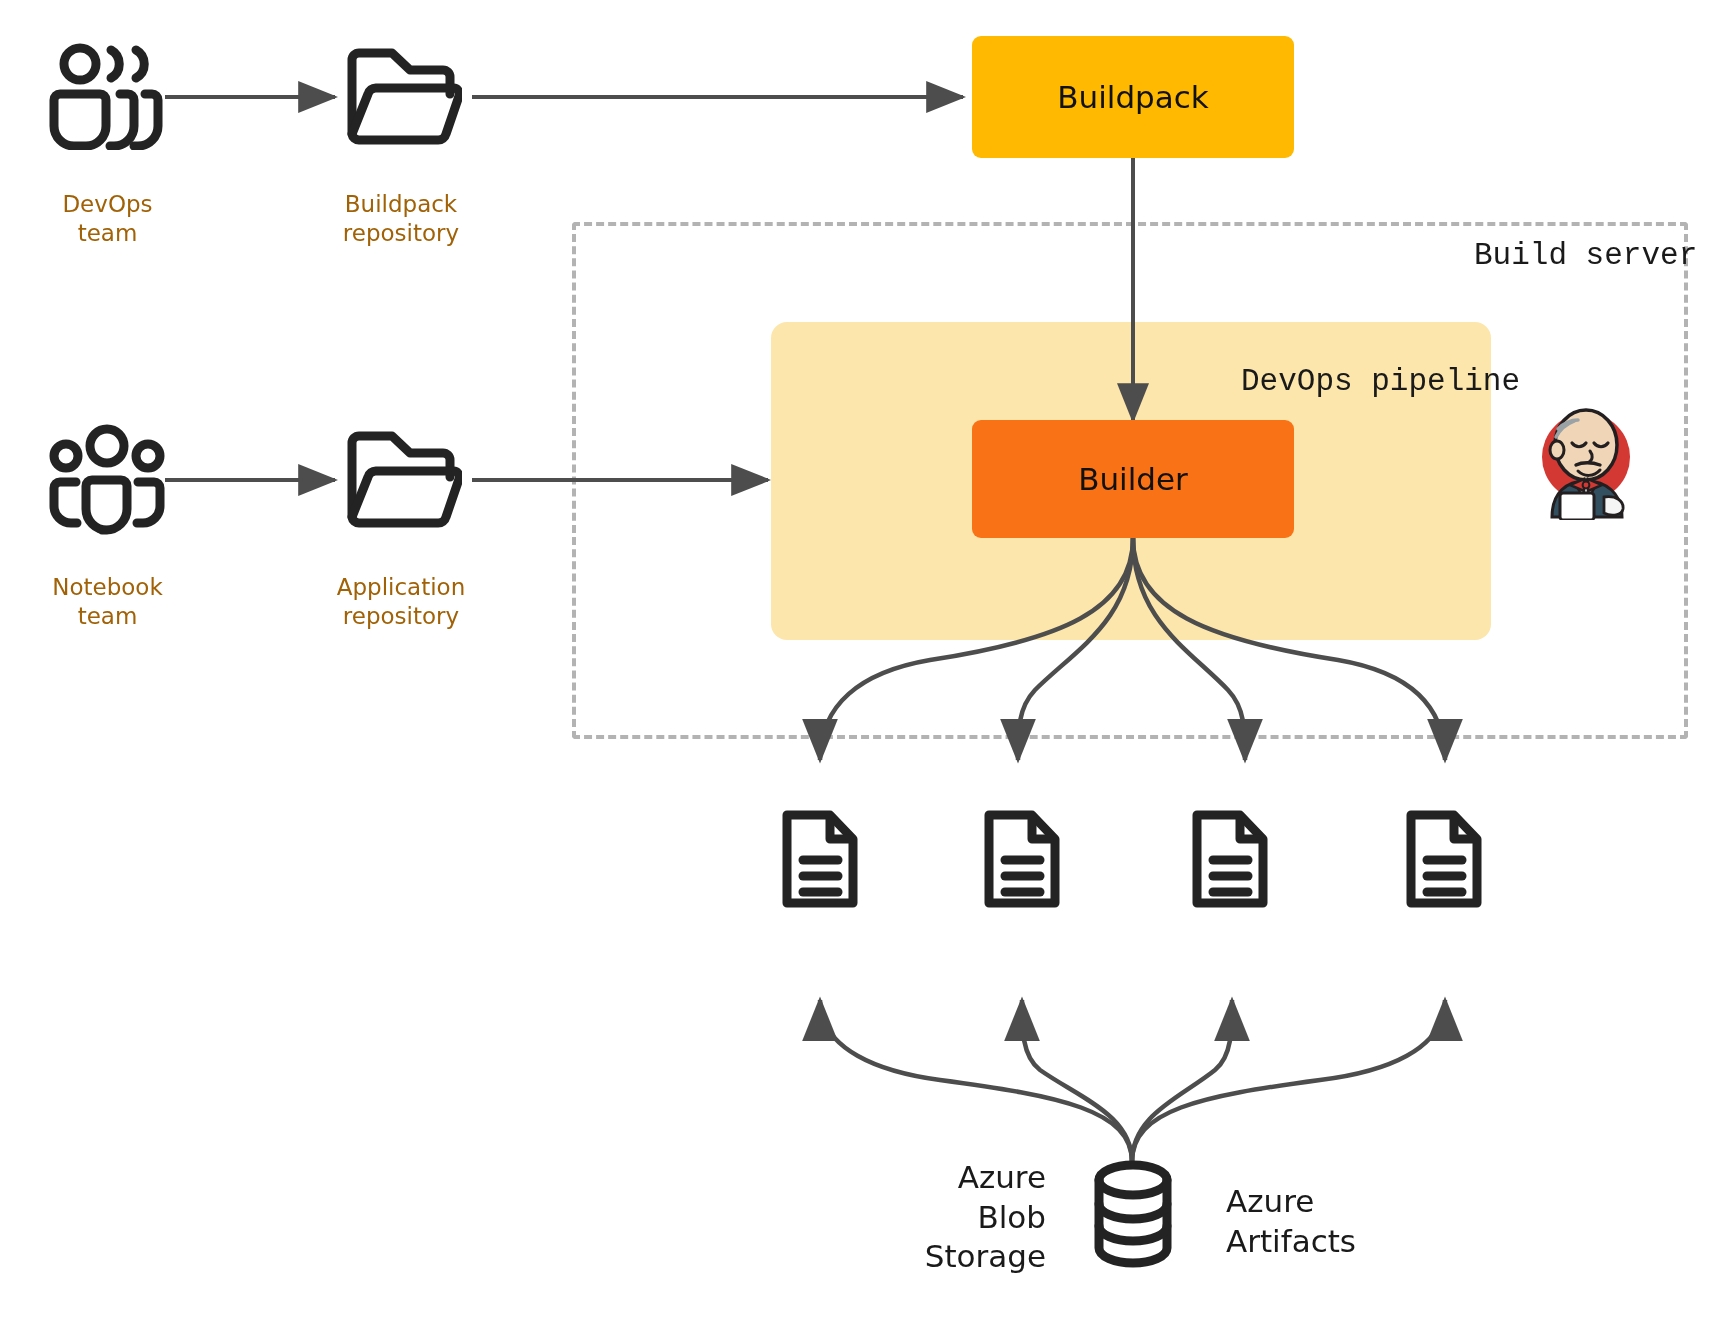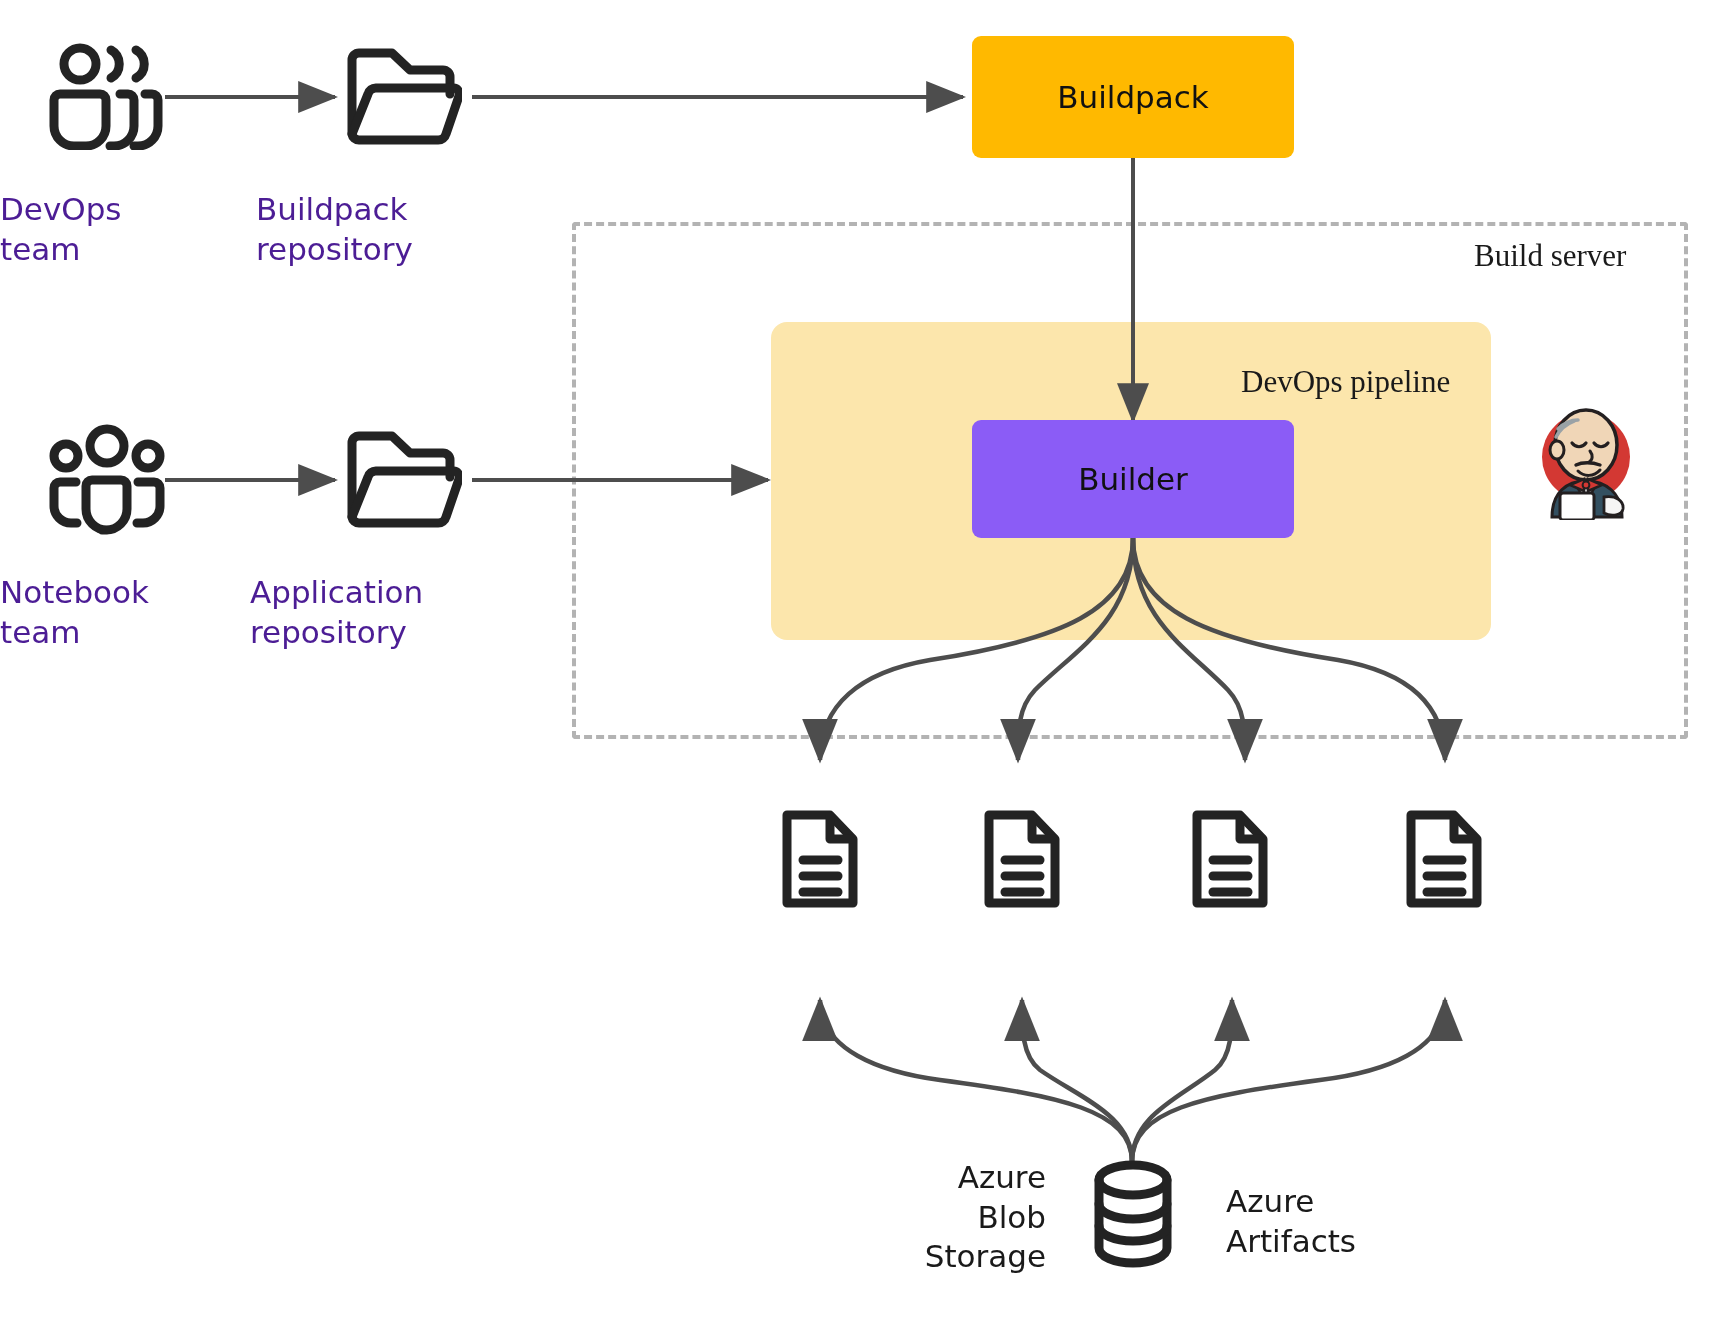--- a/index.html
+++ b/index.html
@@ -20,52 +20,53 @@
   svg.layer {
     position: absolute;
     top: 0;
     left: 0;
     width: 1730px;
     height: 1320px;
     pointer-events: none;
   }
   .node-label {
     position: absolute;
-    color: #4c1d95;
-    font-size: 31px;
+    text-align: center;
+    color: #a16207;
+    font-size: 23px;
     line-height: 1.28;
     white-space: pre-line;
     font-family: "DejaVu Sans", "Liberation Sans", sans-serif;
   }
   .box {
     position: absolute;
     border-radius: 9px;
     display: flex;
     align-items: center;
     justify-content: center;
     color: #111111;
     font-size: 31px;
     font-family: "DejaVu Sans", "Liberation Sans", sans-serif;
   }
   .box-buildpack {
     background: #FFB900;
   }
   .box-builder {
-    background: #8b5cf6;
+    background: #f97316;
   }
   .zone-pipeline {
     position: absolute;
     background: #FCE6AC;
     border-radius: 16px;
   }
   .zone-label {
     position: absolute;
     color: #1a1a1a;
     font-size: 31px;
-    font-family: Liberation Serif, serif;
+    font-family: Liberation Mono, monospace;
     white-space: nowrap;
   }
   .dashed-zone {
     position: absolute;
     border: 4px dashed #b3b3b3;
     border-radius: 4px;
     box-sizing: border-box;
     background: transparent;
   }
   .icon-wrap {

